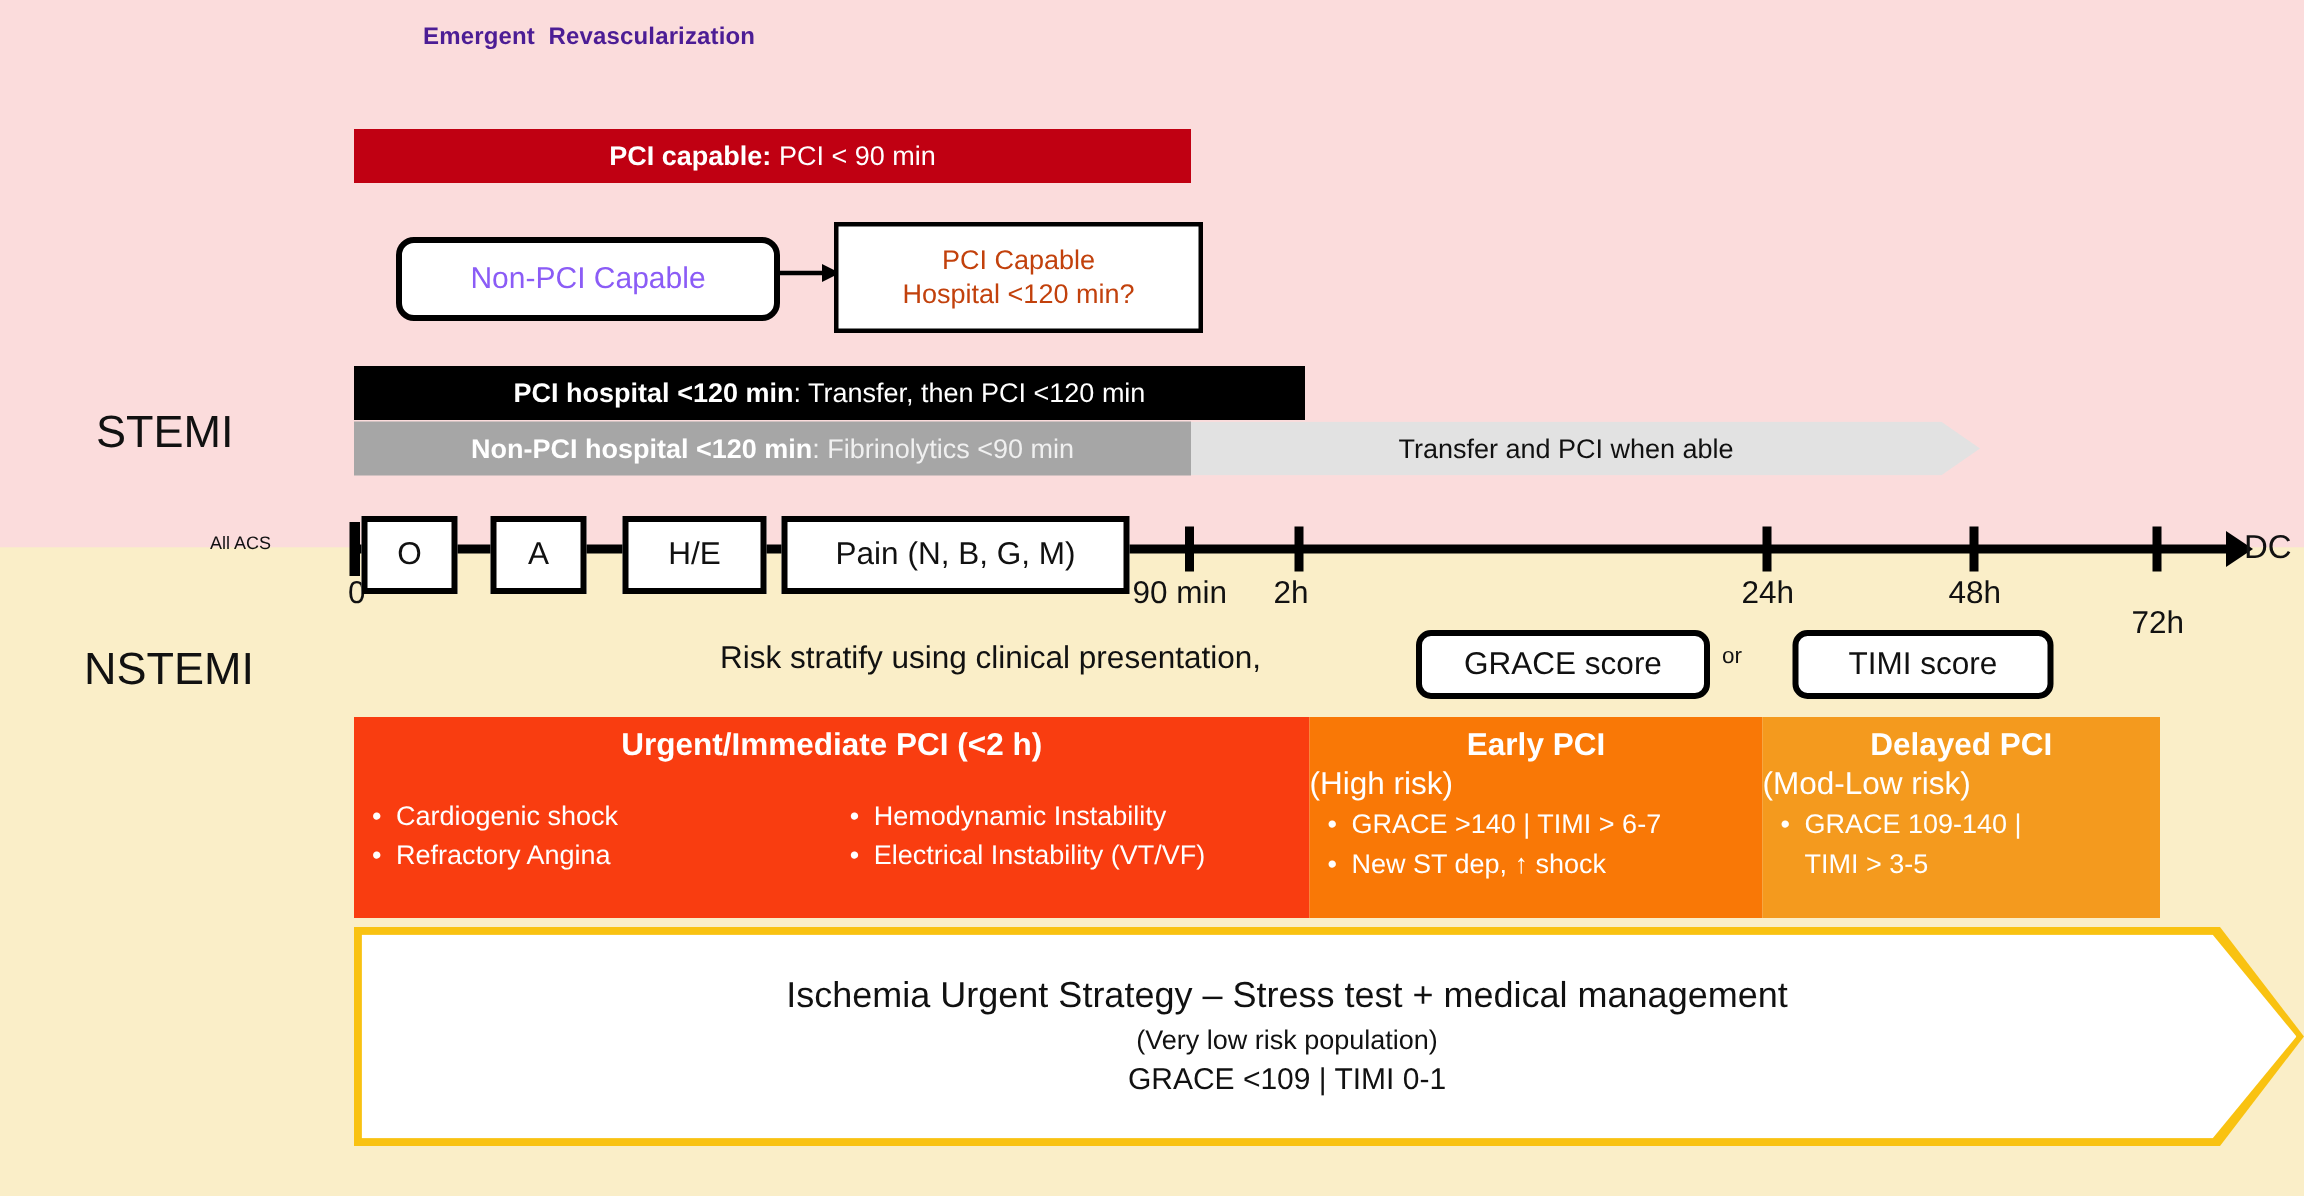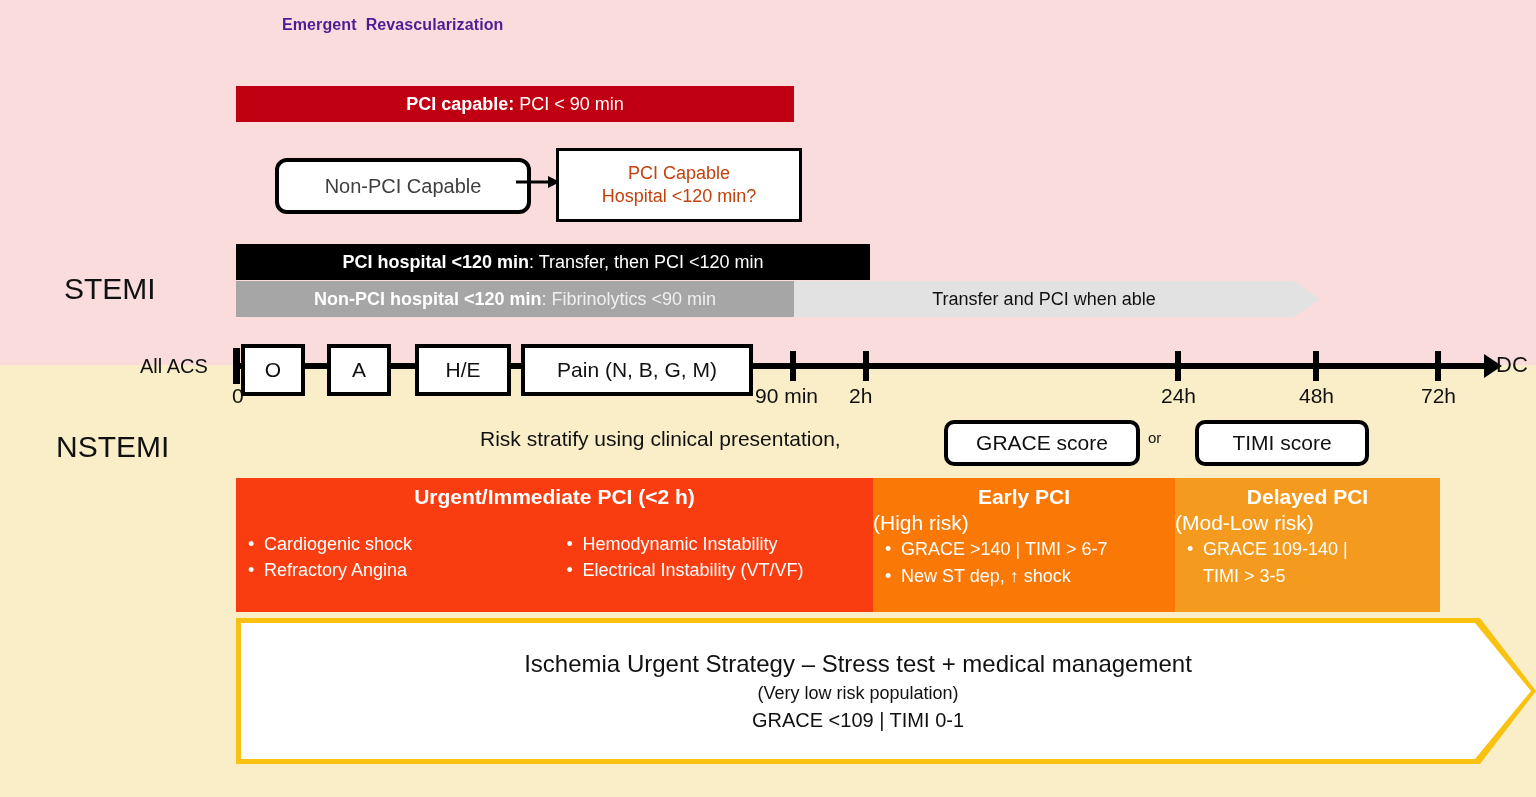--- a/index.html
+++ b/index.html
@@ -20,35 +20,35 @@
   
   .title{
     left:268px;top:16px;font-size:16px;font-weight:bold;color:#4c1d95;
     letter-spacing:.1px;white-space:pre;margin-left:14px;
   }
 
   
   .side-label{font-size:30px;color:#111;}
   .lbl-stemi{left:64px;top:272px;}
   .lbl-nstemi{left:56px;top:430px;}
-  .lbl-allacs{left:140px;top:355px;font-size:20px;color:#111;}
+  .lbl-allacs{left:140px;top:355px;font-size:12px;color:#111;}
 
   
   .bar-red{
     left:236px;top:86px;width:558px;height:36px;background:#C00012;
     color:#fff;font-size:18px;display:flex;align-items:center;justify-content:center;
   }
   .bar-red b{font-weight:bold;}
 
   
   .box-nonpci{
     left:264px;top:158px;width:248px;height:48px;background:#fff;
     border:4px solid #000;border-radius:12px;
     display:flex;align-items:center;justify-content:center;
-    font-size:20px;color:#404040;margin-left:11px;
+    font-size:20px;color:#8b5cf6;
   }
   
   .arrow-connect{left:516px;top:176px;width:44px;height:12px;}
 
   
   .box-question{
     left:556px;top:148px;width:240px;height:68px;background:#fff;
     border:3px solid #000;
     display:flex;flex-direction:column;align-items:center;justify-content:center;
     font-size:18px;color:#c2410c;line-height:1.28;
@@ -185,21 +185,21 @@
   <div id="ticks-layer">
       <div class="abs tick" style="left: 790px;"></div>
       <div class="abs tick-lbl" style="left: 755px;">90 min</div>
       <div class="abs tick" style="left: 863px;"></div>
       <div class="abs tick-lbl" style="left: 849px;">2h</div>
       <div class="abs tick" style="left: 1175px;"></div>
       <div class="abs tick-lbl" style="left: 1161px;">24h</div>
       <div class="abs tick" style="left: 1313px;"></div>
       <div class="abs tick-lbl" style="left: 1299px;">48h</div>
       <div class="abs tick" style="left: 1435px;"></div>
-      <div class="abs tick-lbl" style="left: 1421px;">72h</div>
+      <div class="abs tick-lbl" style="left: 1421px; margin-top: 20px;">72h</div>
     </div>
   <div id="tboxes-layer">
       <div class="abs tbox" style="left: 241px; width: 56px;">O</div>
       <div class="abs tbox" style="left: 327px; width: 56px;">A</div>
       <div class="abs tbox" style="left: 415px; width: 88px;">H/E</div>
       <div class="abs tbox" style="left: 521px; width: 224px;">Pain (N, B, G, M)</div>
     </div>
 
   <div class="abs risk-text">Risk stratify using clinical presentation,</div>
   <div class="abs score-box score-grace">

